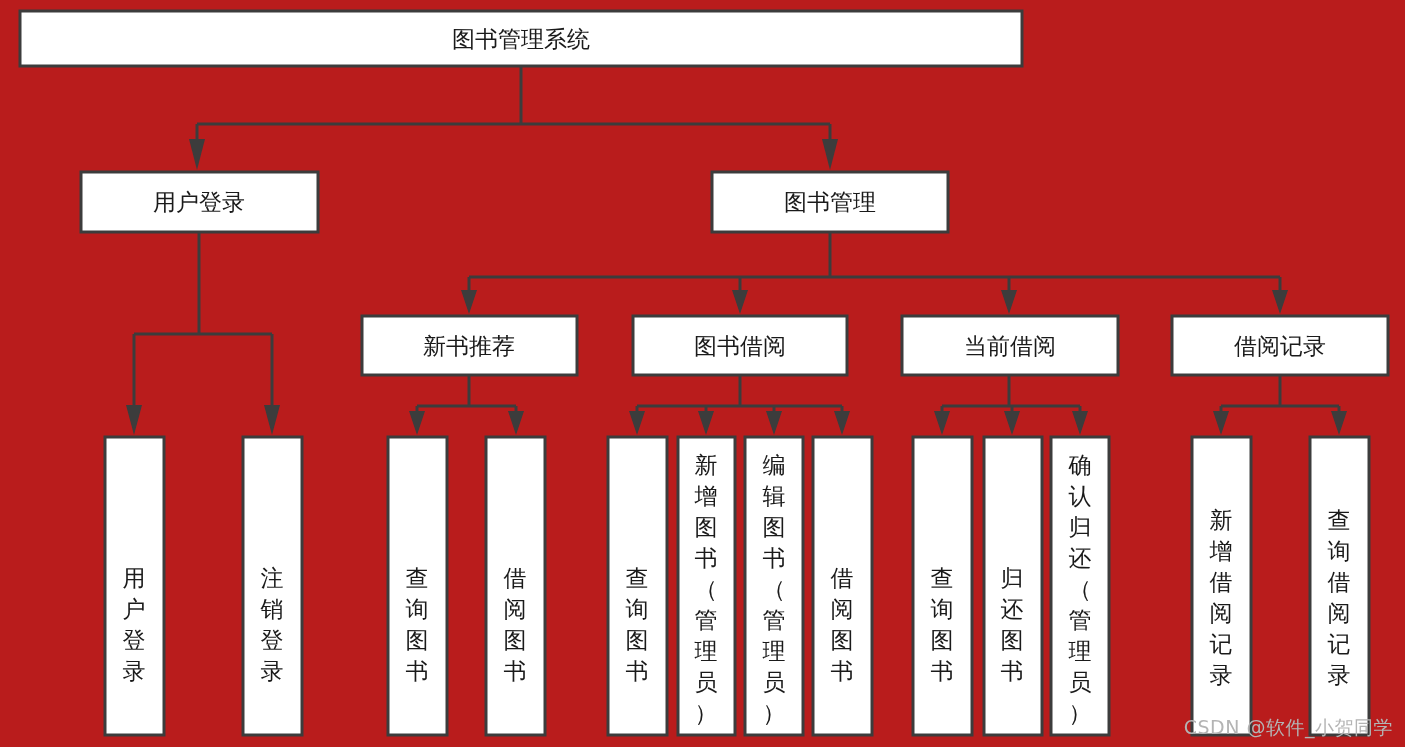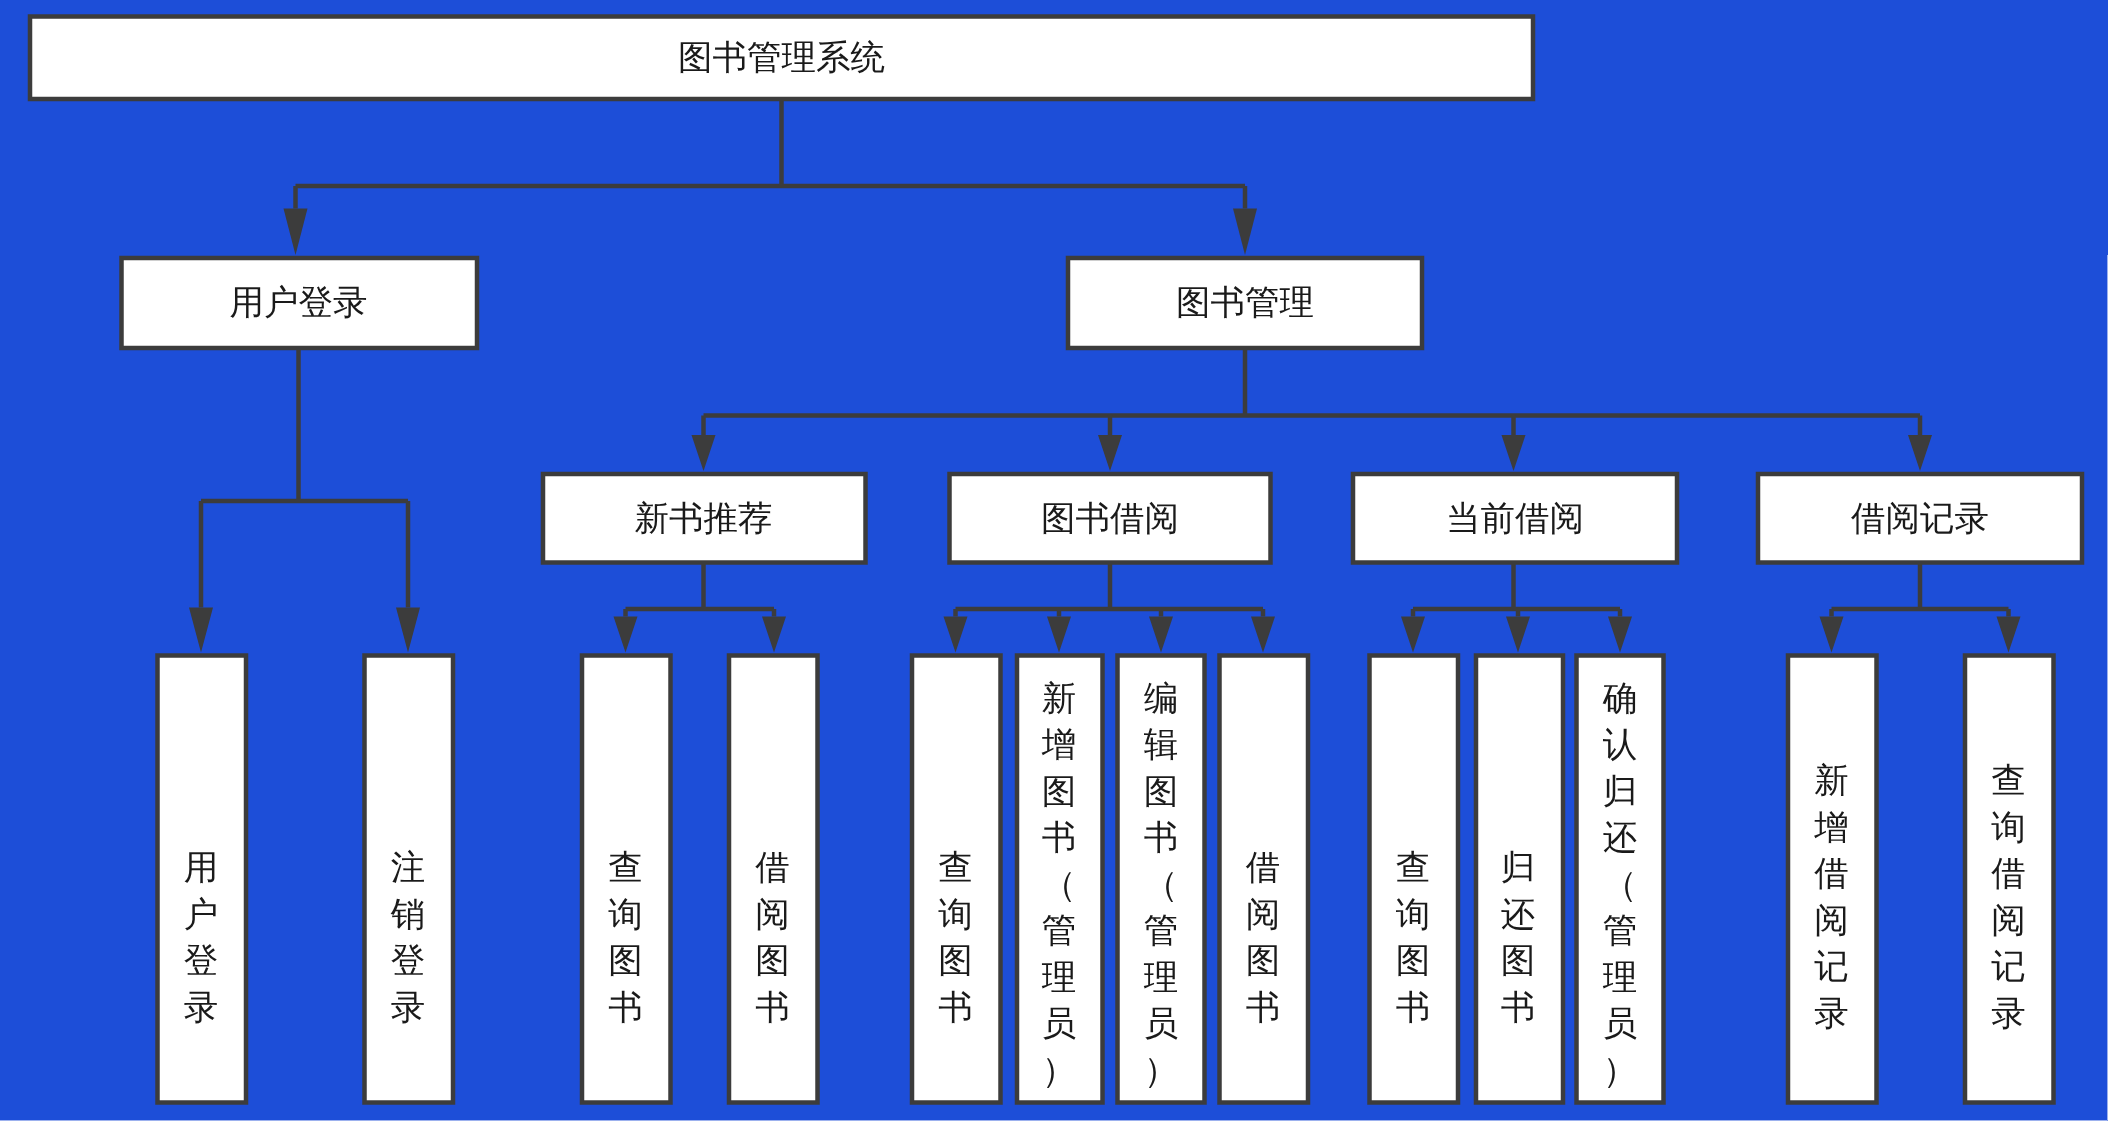--- a/index.html
+++ b/index.html
@@ -11,21 +11,21 @@
   body {
     width: 1405px;
     height: 747px;
     font-family: "DejaVu Sans", "Liberation Sans", sans-serif;
     overflow: hidden;
   }
   #diagram-root {
     position: relative;
     width: 1405px;
     height: 747px;
-    background: #1d4ed8;
+    background: #b91c1c;
   }
   svg#flowchart {
     position: absolute;
     top: 0;
     left: 0;
     width: 1405px;
     height: 747px;
     display: block;
   }
   .node-box {
@@ -231,13 +231,14 @@
       <text class="node-label-vertical" x="1221" y="528"><tspan x="1221" y="528">新</tspan><tspan x="1221" y="559">增</tspan><tspan x="1221" y="590">借</tspan><tspan x="1221" y="621">阅</tspan><tspan x="1221" y="652">记</tspan><tspan x="1221" y="683">录</tspan></text>
     </g>
 
     <g>
       <rect class="node-box" x="1310" y="437" width="59" height="298"></rect>
       <text class="node-label-vertical" x="1339" y="528"><tspan x="1339" y="528">查</tspan><tspan x="1339" y="559">询</tspan><tspan x="1339" y="590">借</tspan><tspan x="1339" y="621">阅</tspan><tspan x="1339" y="652">记</tspan><tspan x="1339" y="683">录</tspan></text>
     </g>
 
   </svg>
 
+  <div class="watermark-text">CSDN @软件_小贺同学</div>
 </div>
 
 </body></html>

